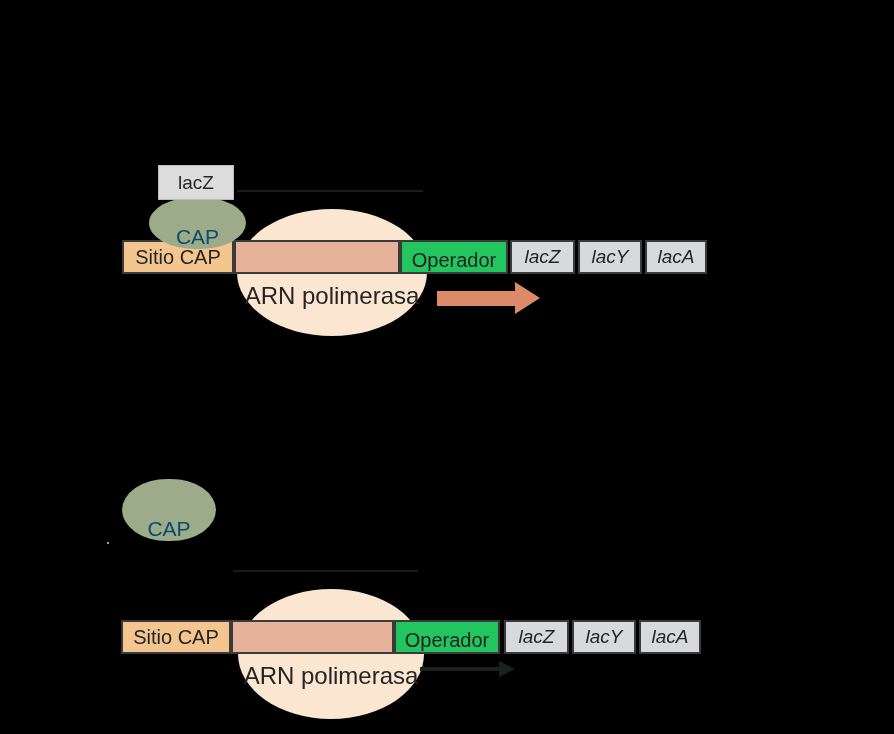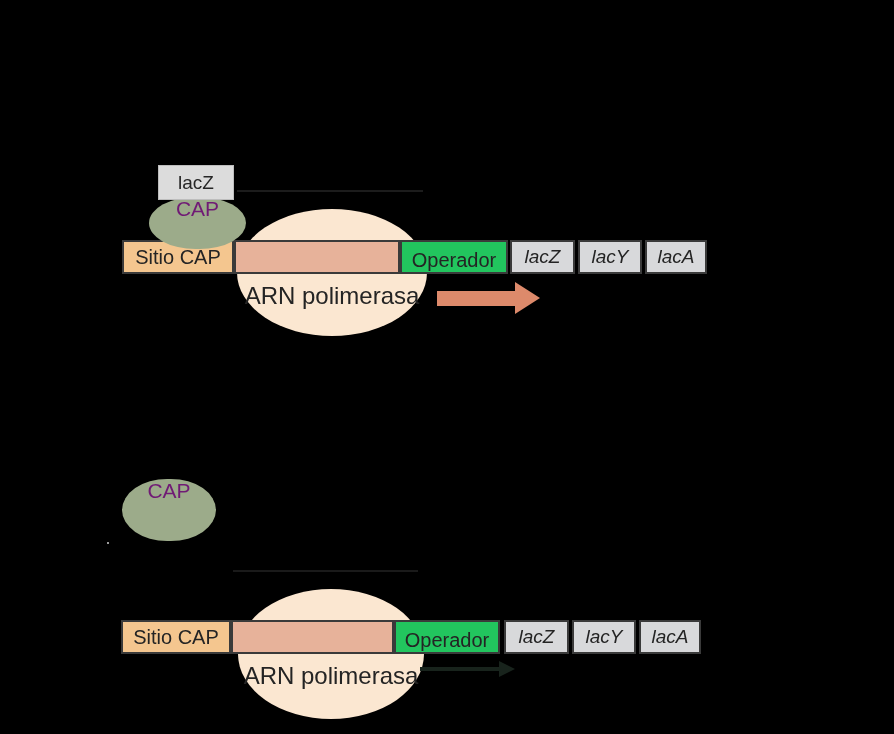--- a/index.html
+++ b/index.html
@@ -45,24 +45,24 @@
     color: #242424;
     z-index: 4;
   }
 
   
   .cap-blob {
     position: absolute;
     background: #9cab8a;
     border-radius: 48% / 50%;
     display: flex;
-    align-items: flex-start;
+    align-items: flex-end;
     justify-content: center;
     font-size: 21px;
-    color: #701a75;
+    color: #0c4a6e;
     z-index: 5;
   }
 
   
   .camp-box {
     position: absolute;
     left: 158px; top: 165px;
     width: 74px; height: 33px;
     background: #dcdcdc;
     border: 1px solid #bdbdbd;

